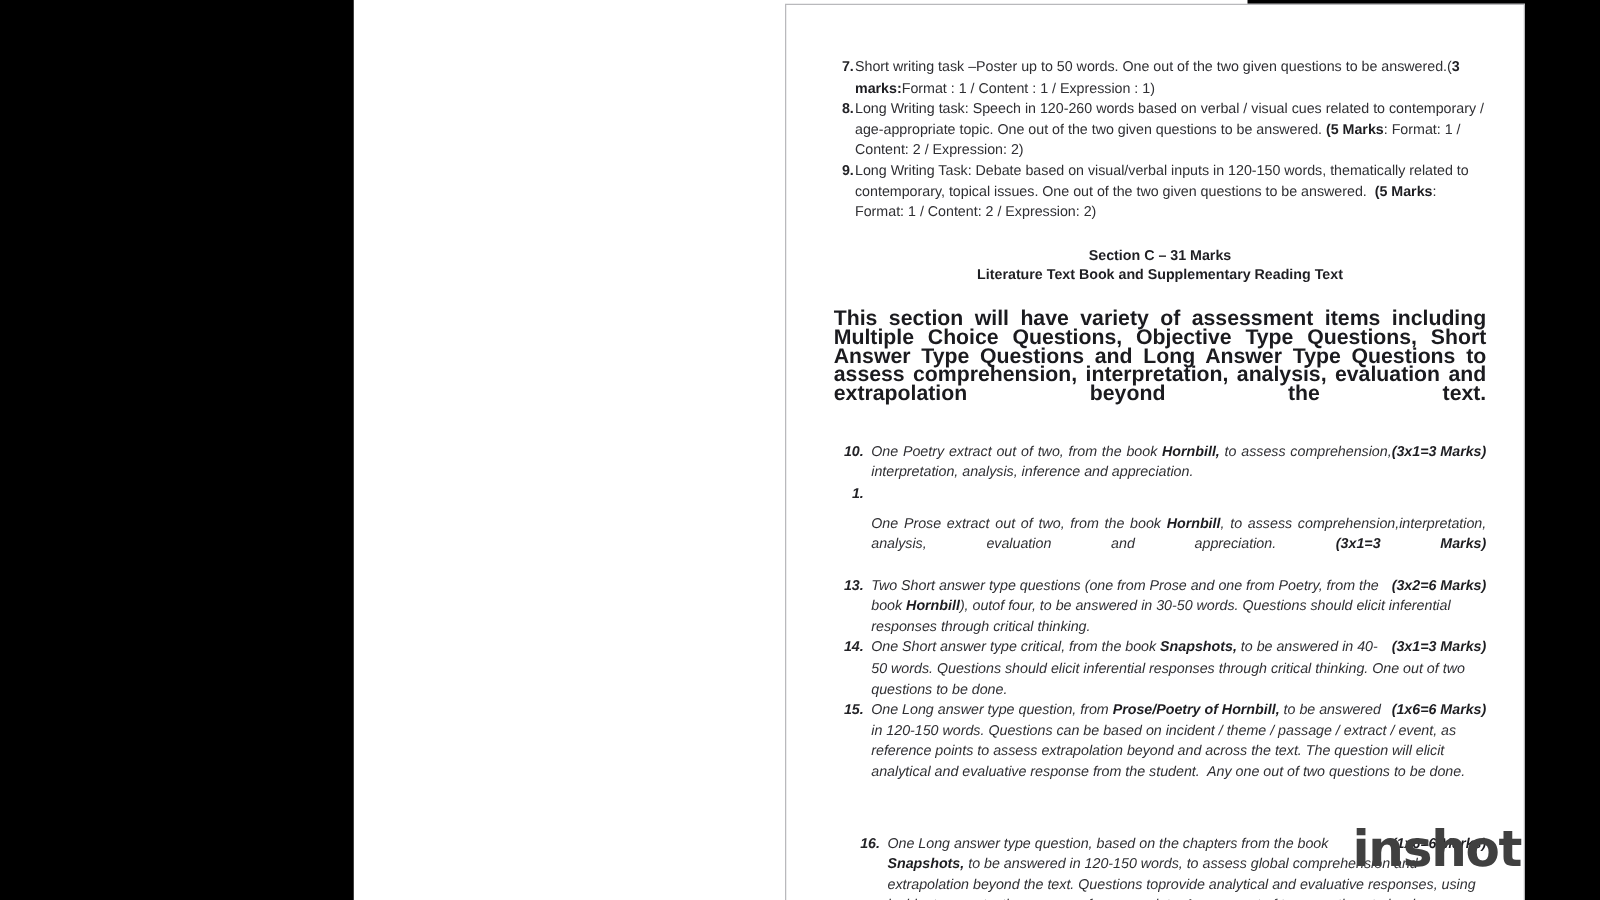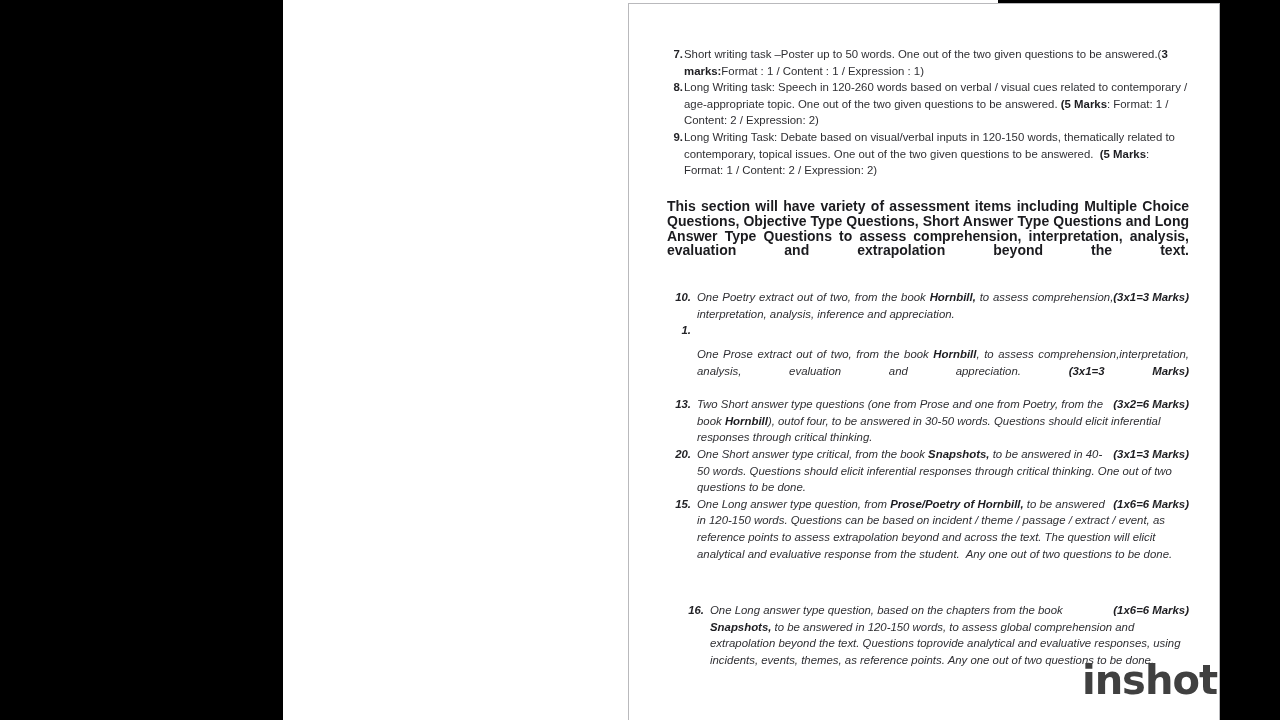--- a/index.html
+++ b/index.html
@@ -108,21 +108,21 @@
     font-size: 11.4px;
     line-height: 15.2px;
     color: #1f1f23;
     margin-top: 19px;
     margin-bottom: 0;
   }
 
   
   .intro {
     font-weight: bold;
-    font-size: 14px;
+    font-size: 17px;
     line-height: 14.9px;
     color: #1b1b1f;
     text-align: justify;
     margin-top: 20px;
     margin-left: 0px;
     margin-right: 0px;
   }
 
   
   .gap-before-10 { height: 16px; }
@@ -171,20 +171,24 @@
         <div class="q grpA">
           <span class="num">8.</span>
           <span class="body"><span>Long Writing task: Speech in 120-260 words based on verbal / visual cues related to contemporary / age-appropriate topic. One out of the two given questions to be answered. </span><b>(5 Marks</b><span>: Format: 1 / Content: 2 / Expression: 2)</span></span>
         </div>
 
         <div class="q grpA">
           <span class="num">9.</span>
           <span class="body"><span>Long Writing Task: Debate based on visual/verbal inputs in 120-150 words, thematically related to contemporary, topical issues. One out of the two given questions to be answered.&nbsp; </span><b>(5 Marks</b><span>: Format: 1 / Content: 2 / Expression: 2)</span></span>
         </div>
 
+        <div class="section-head">
+          <div>Section C – 31 Marks</div>
+          <div>Literature Text Book and Supplementary Reading Text</div>
+        </div>
 
         <div class="intro just-force">This section will have variety of assessment items including Multiple Choice Questions, Objective Type Questions, Short Answer Type Questions and Long Answer Type Questions to assess comprehension, interpretation, analysis, evaluation and extrapolation beyond the text.</div>
 
         <div class="gap-before-10"></div>
 
         <div class="q grpB">
           <span class="num">10.</span>
           <span class="body just clearfix"><span class="marks">(3x1=3 Marks)</span><span>One Poetry extract out of two, from the book </span><b>Hornbill,</b><span> to assess comprehension, interpretation, analysis, inference and appreciation.</span></span>
         </div>
 
@@ -193,21 +197,21 @@
           <span class="body just-force"><span>One Prose extract out of two, from the book </span><b>Hornbill</b><span>, to assess comprehension,interpretation, analysis, evaluation and appreciation. </span><b>(3x1=3 Marks)</b></span>
         </div>
 
 
         <div class="q grpB">
           <span class="num">13.</span>
           <span class="body clearfix"><span class="marks">(3x2=6 Marks)</span><span>Two Short answer type questions (one from Prose and one from Poetry, from the book </span><b>Hornbill</b><span>), outof four, to be answered in 30-50 words. Questions should elicit inferential responses through critical thinking.</span></span>
         </div>
 
         <div class="q grpB">
-          <span class="num">20.</span>
+          <span class="num">14.</span>
           <span class="body clearfix"><span class="marks">(3x1=3 Marks)</span><span>One Short answer type critical, from the book </span><b>Snapshots,</b><span> to be answered in 40- 50 words. Questions should elicit inferential responses through critical thinking. One out of two questions to be done.</span></span>
         </div>
 
         <div class="q grpB">
           <span class="num">15.</span>
           <span class="body clearfix"><span class="marks">(1x6=6 Marks)</span><span>One Long answer type question, from </span><b>Prose/Poetry of Hornbill,</b><span> to be answered in 120-150 words. Questions can be based on incident / theme / passage / extract / event, as reference points to assess extrapolation beyond and across the text. The question will elicit analytical and evaluative response from the student.&nbsp; Any one out of two questions to be done.</span></span>
         </div>
 
         <div class="q grpB" style="margin-left:13px;margin-top:40px;">
           <span class="num">16.</span>

